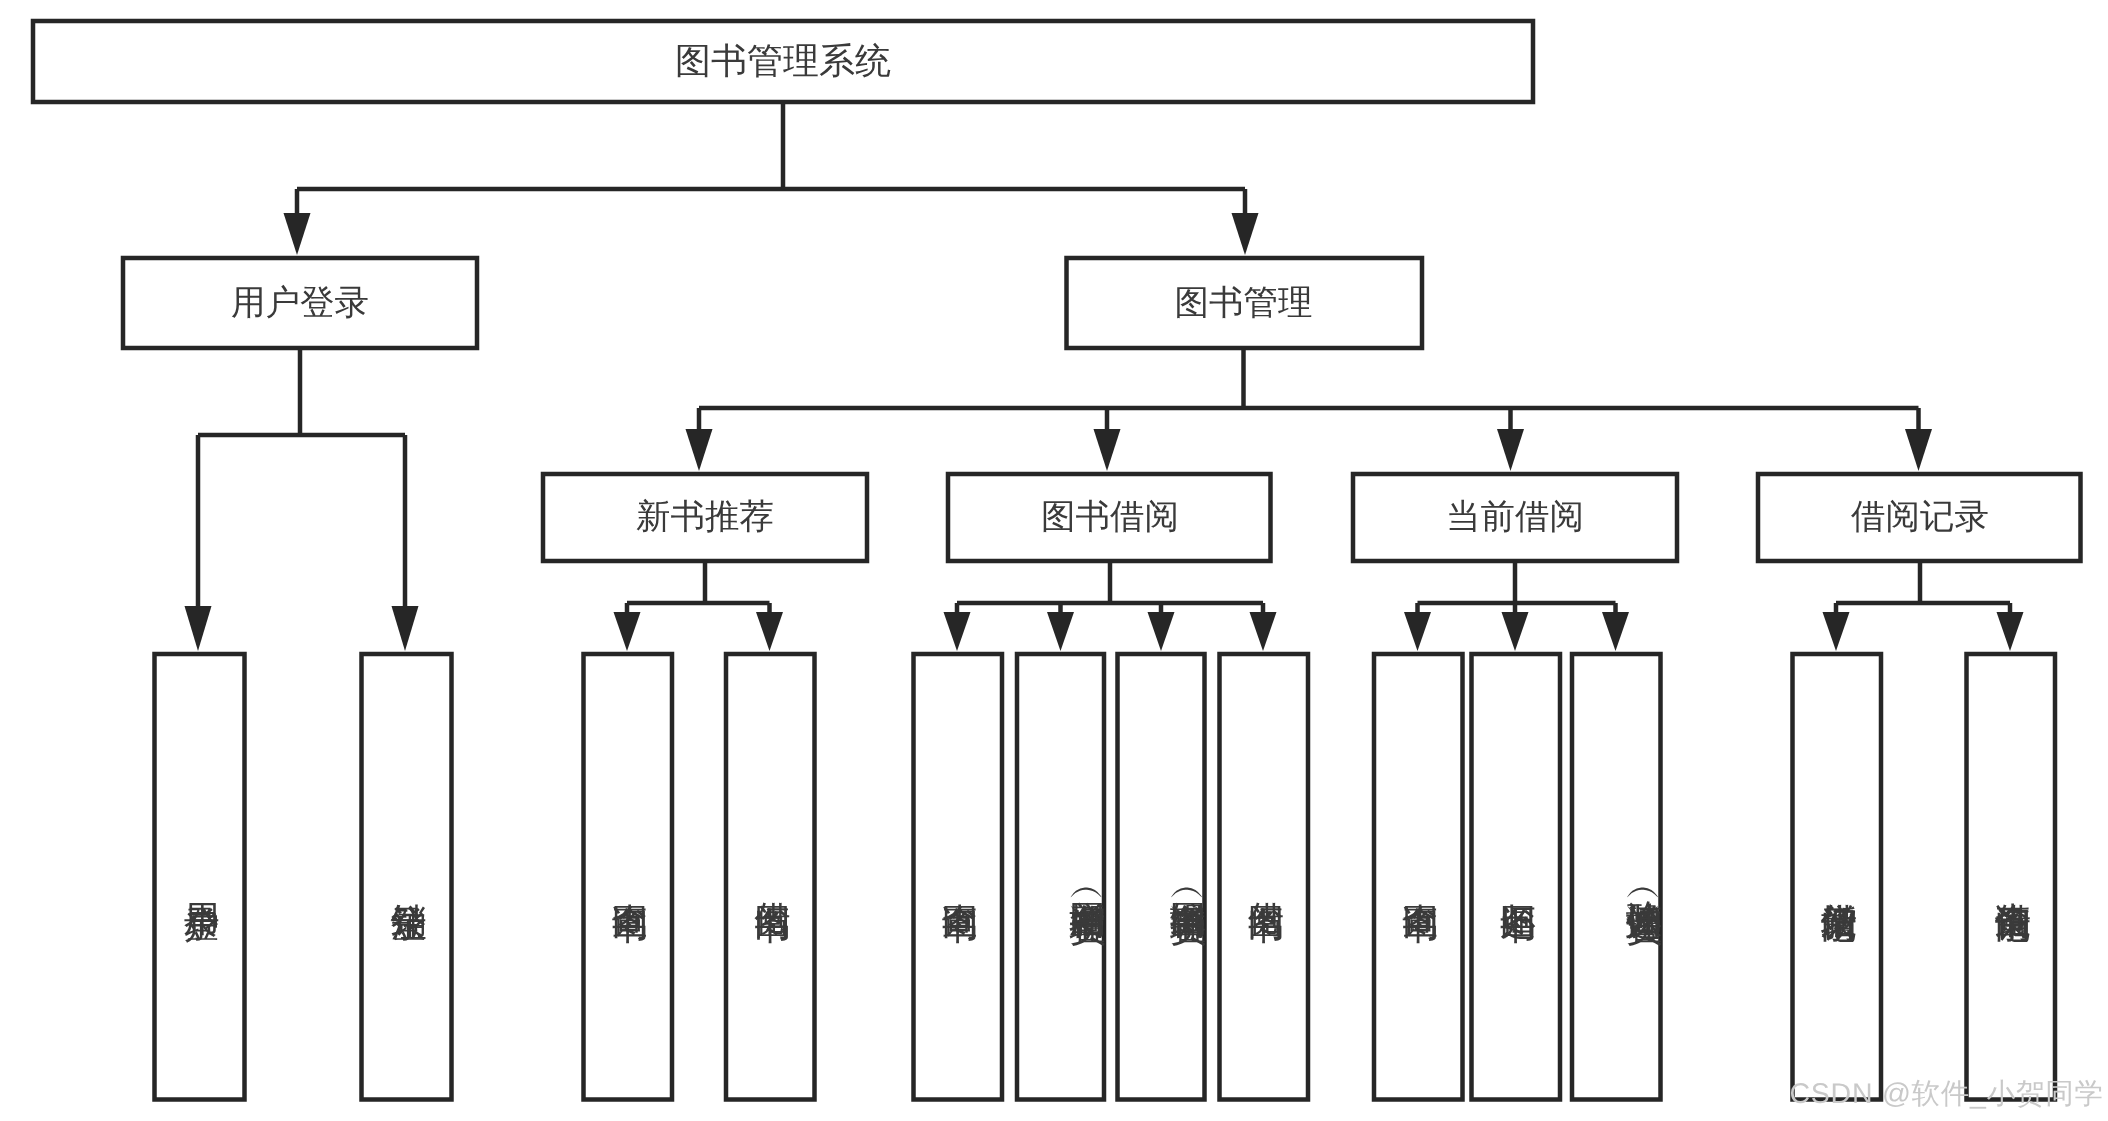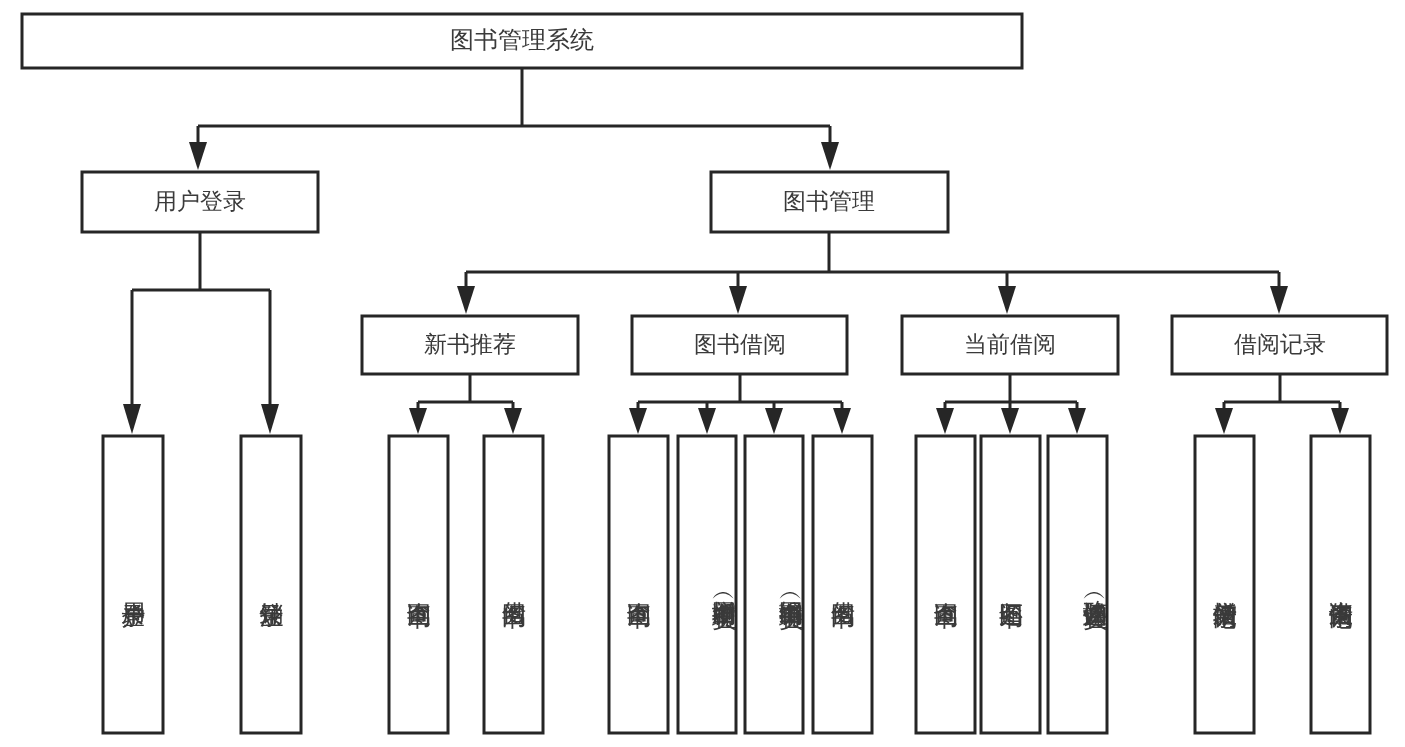--- a/index.html
+++ b/index.html
@@ -226,14 +226,15 @@
   
   <div class="leaf-label" style="left:916px; top:436px; width:59px; height:297px; display:flex; align-items:center; justify-content:center;">查询图书</div>
   <div class="leaf-label" style="left:981px; top:436px; width:59px; height:297px; display:flex; align-items:center; justify-content:center;">归还图书</div>
   <div class="leaf-label" style="left:1048px; top:440px; width:59px; height:290px; display:flex; align-items:flex-start; justify-content:center;">确认归还（管理员）</div>
 
   
   <div class="leaf-label" style="left:1195px; top:436px; width:59px; height:297px; display:flex; align-items:center; justify-content:center;">新增借阅记录</div>
   <div class="leaf-label" style="left:1311px; top:436px; width:59px; height:297px; display:flex; align-items:center; justify-content:center;">查询借阅记录</div>
 
   
+  <div class="watermark" style="left:1193px; top:716px;">CSDN @软件_小贺同学</div>
 
 </div>
 
 </body></html>

